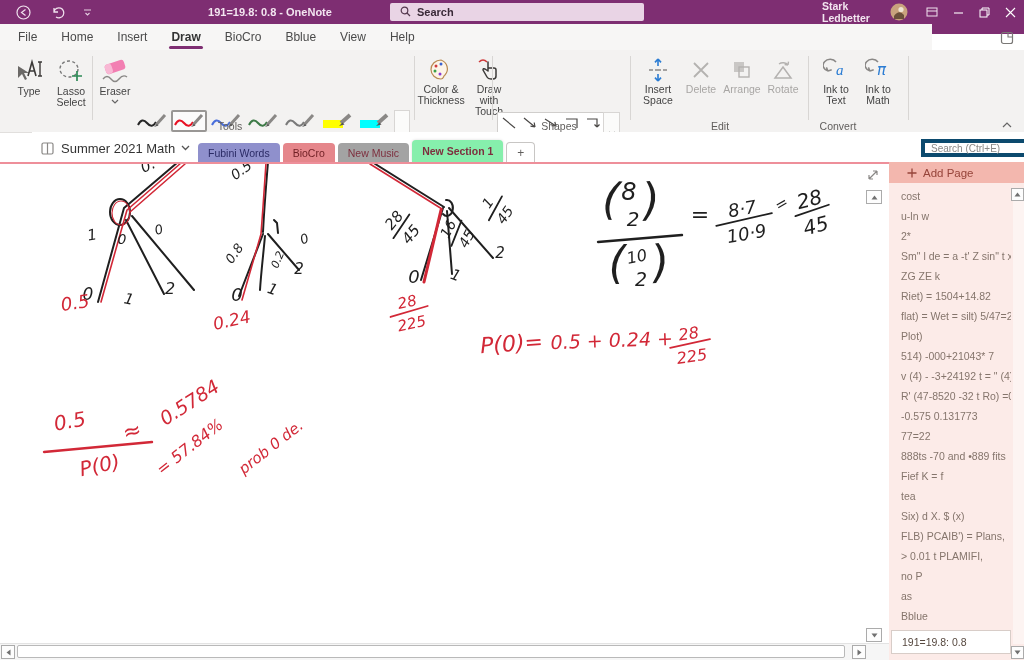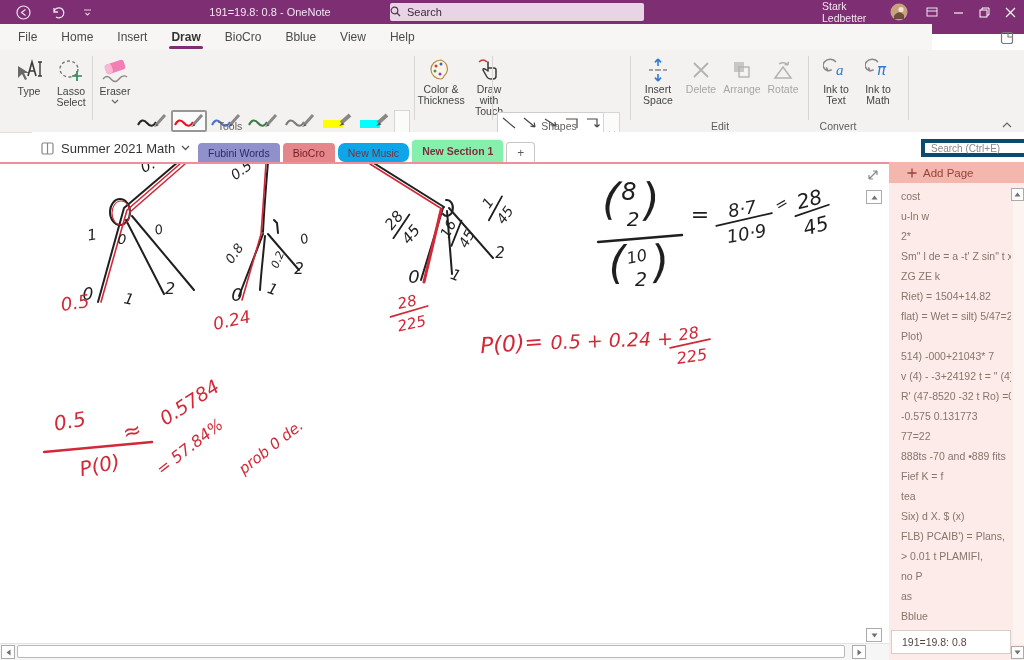--- a/index.html
+++ b/index.html
@@ -1,26 +1,26 @@
 <!DOCTYPE html>
 <html><head>
 <meta charset="utf-8">
 <style>
   html,body{margin:0;padding:0;}
   body{width:1024px;height:660px;position:relative;overflow:hidden;
        font-family:"Liberation Sans", sans-serif;background:#fff;
        -webkit-font-smoothing:antialiased;}
   .abs{position:absolute;}
   
-  .titlebar{left:0;top:0;width:1024px;height:34px;background:#7e2e72;color:#fff;}
+  .titlebar{left:0;top:0;width:1024px;height:34px;background:#7e2e72;color:#fff;font-weight:bold;}
   .tb-icon{top:0;height:24px;width:30px;display:flex;align-items:center;justify-content:center;}
   .tb-title{top:0;left:140px;width:260px;height:24px;display:flex;align-items:center;justify-content:center;
             font-size:11px;color:#f3e6f0;}
   .tb-search{left:390px;top:3px;width:254px;height:18px;background:#e9d4e5;border-radius:2px;
-             display:flex;align-items:center;gap:6px;padding-left:0;box-sizing:border-box;
+             display:flex;align-items:center;gap:6px;padding-left:10px;box-sizing:border-box;
              font-size:11px;color:#3a2a38;}
   .tb-user{top:0;left:822px;width:62px;height:24px;display:flex;align-items:center;
            font-size:10.5px;color:#f3e6f0;justify-content:flex-end;}
   .winbtn{top:0;width:26px;height:24px;display:flex;align-items:center;justify-content:center;}
   
   .menubar{left:0;top:24px;width:932px;height:26px;background:#f7f6f5;display:flex;align-items:center;
            padding-left:8px;box-sizing:border-box;gap:4px;}
   .menu-tab{padding:0 10px;font-size:12px;color:#4a4a4a;height:26px;display:flex;align-items:center;position:relative;}
   .menu-tab.active{color:#333;font-weight:bold;}
   .menu-tab.active:after{content:"";position:absolute;left:8px;right:8px;bottom:1px;height:3px;
@@ -432,21 +432,21 @@
       <path d="M7.5,2 v11" stroke="#8a8886" stroke-width="1.2"></path>
     </svg>
     <span>Summer 2021 Math</span>
     <svg width="9" height="6" viewBox="0 0 9 6">
         <path d="M1,1 L4.5,4.5 L8,1" fill="none" stroke="#555" stroke-width="1.3"></path>
       </svg>
   </div>
   <div class="abs tabs">
     <div class="stab" id="stab0" style="background: rgb(143, 144, 204); color: rgb(43, 43, 102);">Fubini Words</div>
     <div class="stab" id="stab1" style="background: rgb(229, 134, 139); color: rgb(111, 31, 36);">BioCro</div>
-    <div class="stab" id="stab2" style="background: #0ea5e9; color: rgb(125, 47, 62); border-radius: 7px;">New Music</div>
+    <div class="stab" id="stab2" style="background: #a3a3a3; color: rgb(125, 47, 62);">New Music</div>
     <div class="stab active" id="stab3" style="background: #86efac; color: rgb(125, 47, 62);">New Section 1</div>
     <div class="stab add">+</div>
   </div>
   <div class="abs nb-search">
     <span style="flex:1">Search (Ctrl+E)</span>
     <svg width="11" height="11" viewBox="0 0 11 11">
         <circle cx="4.5" cy="4.5" r="3.2" fill="none" stroke="#6a6866" stroke-width="1.1"></circle>
         <path d="M7,7 L10,10" stroke="#6a6866" stroke-width="1.1"></path>
       </svg>
     <svg width="7" height="5" viewBox="0 0 7 5" style="margin-right:4px">

